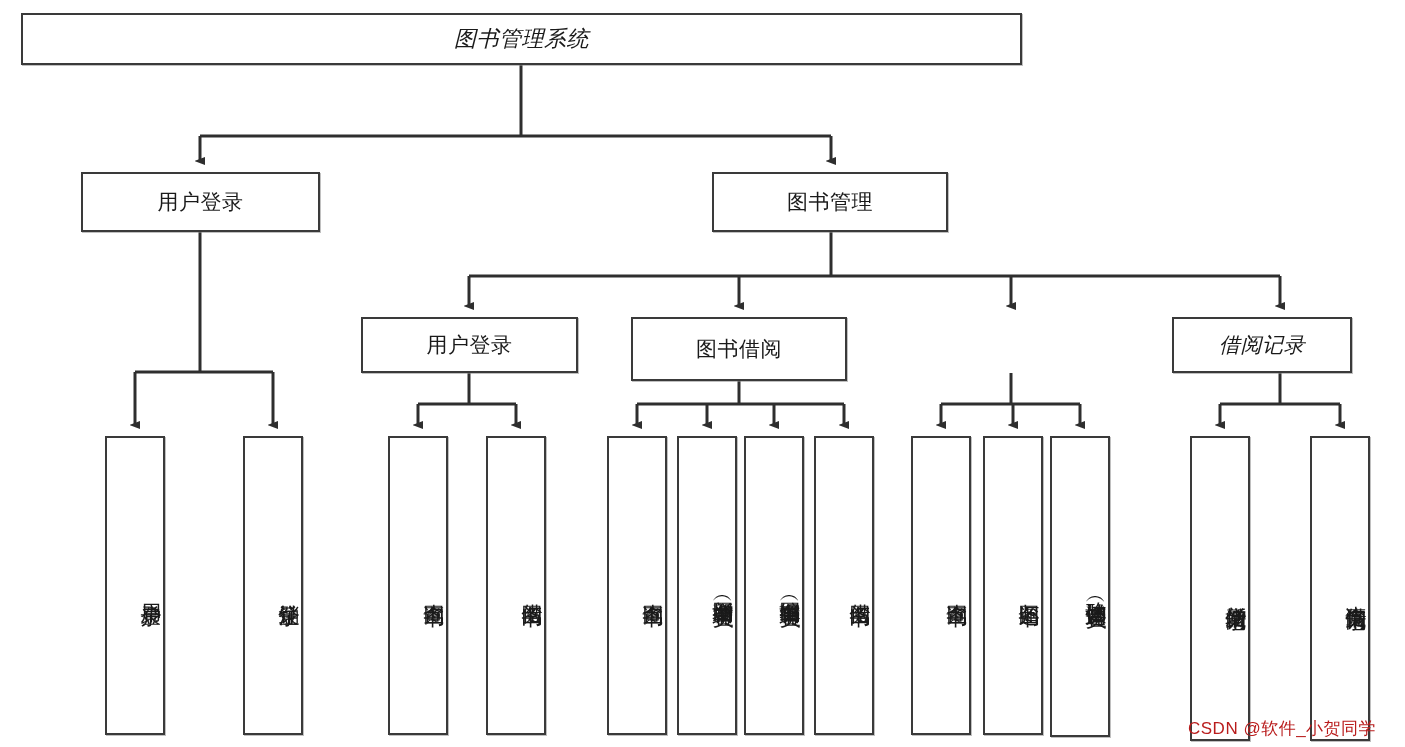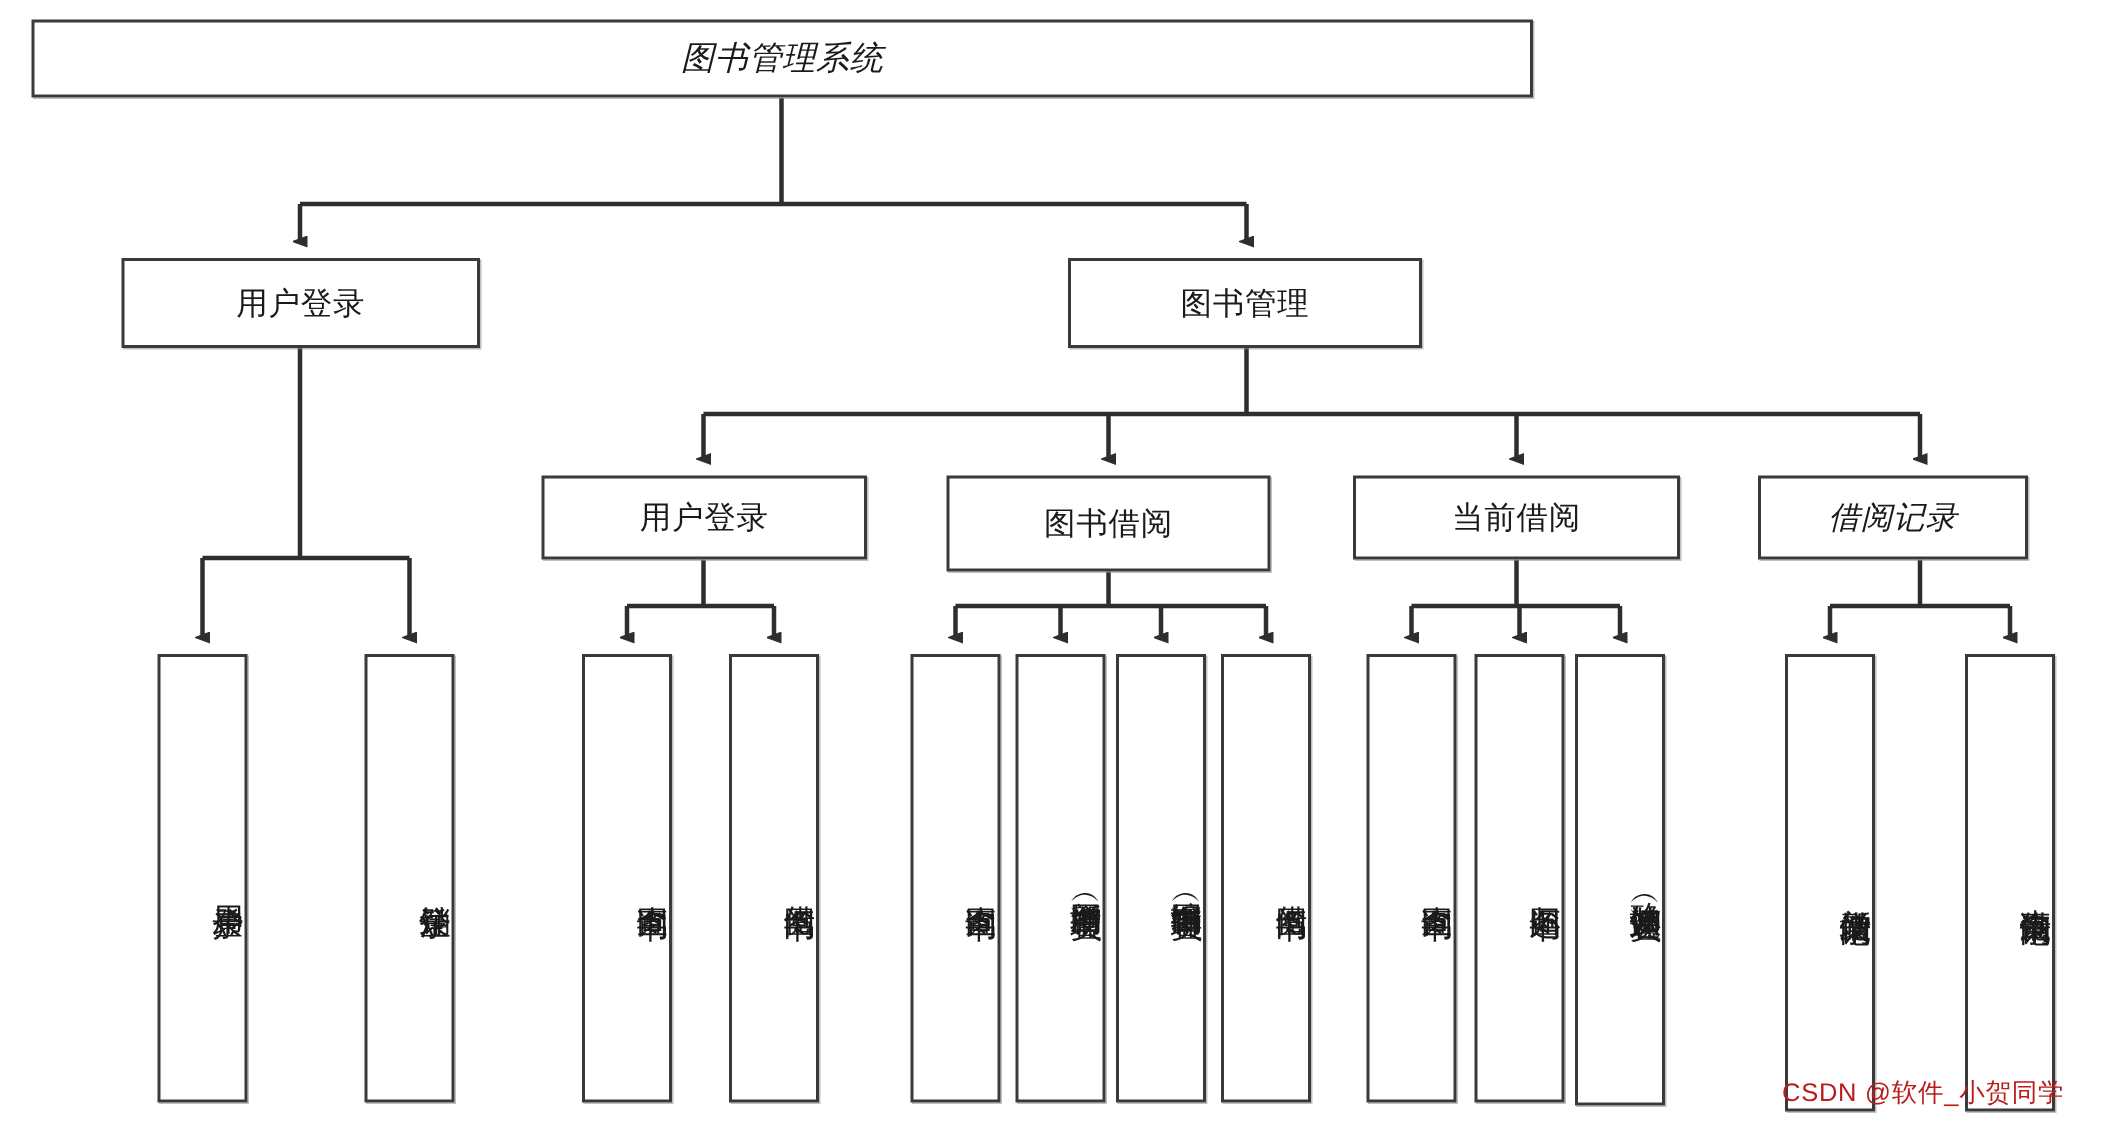--- a/index.html
+++ b/index.html
@@ -133,23 +133,20 @@
   <div class="node horiz" style="left:712px; top:172px; width:236px; height:60px;align-items:center;">
     <span>图书管理</span>
   </div>
 
   <div class="node horiz" style="left:361px; top:317px; width:217px; height:56px;">
     <span>用户登录</span>
   </div>
   <div class="node horiz" style="left:631px; top:317px; width:216px; height:64px;">
     <span>图书借阅</span>
   </div>
-  <div class="node horiz" style="left:902px; top:317px; width:218px; height:56px;">
-    <span>当前借阅</span>
-  </div>
   <div class="node horiz" style="left:1172px; top:317px; width:180px; height:56px;font-style:italic;">
     <span>借阅记录</span>
   </div>
 
   <div class="node vert" style="left:105px; top:436px; width:60px; height:299px;">
     <span>用户登录</span>
   </div>
   <div class="node vert" style="left:243px; top:436px; width:60px; height:299px;">
     <span>注销登录</span>
   </div>

